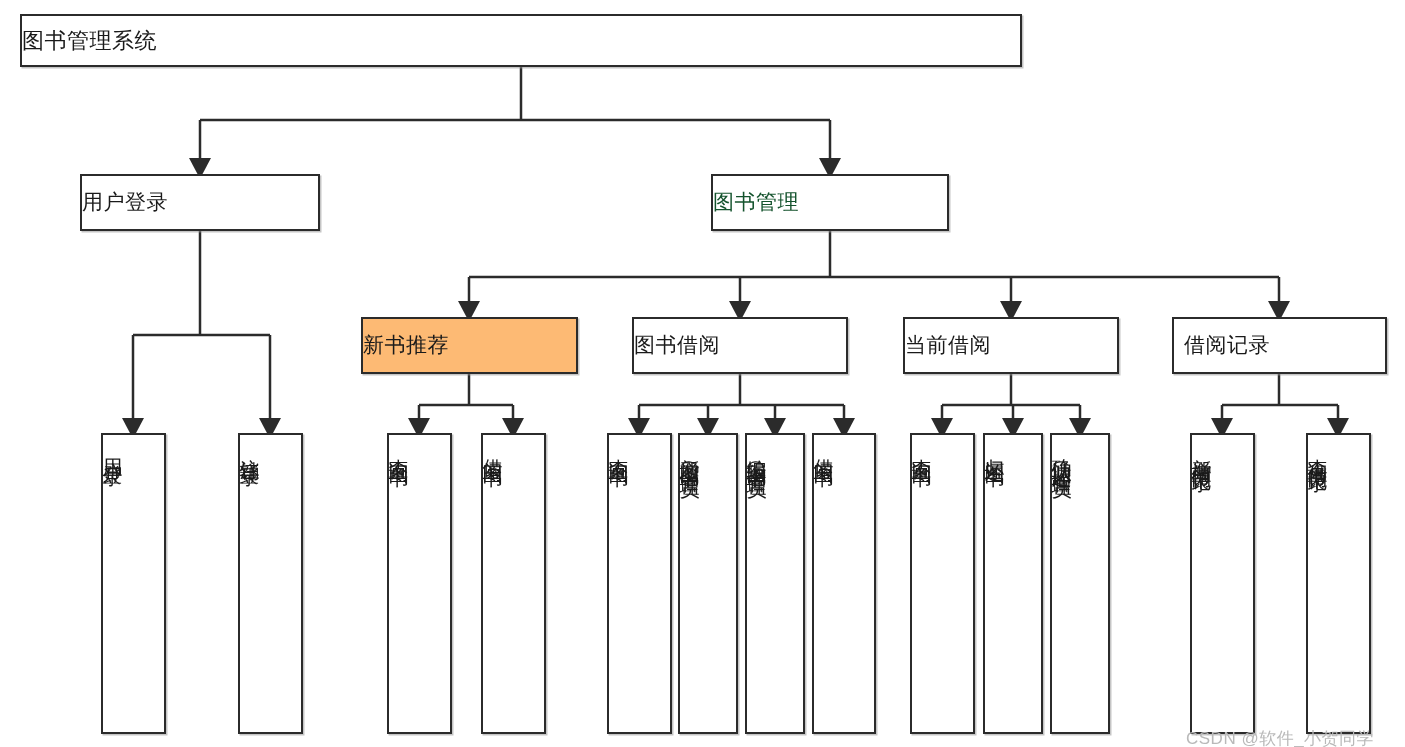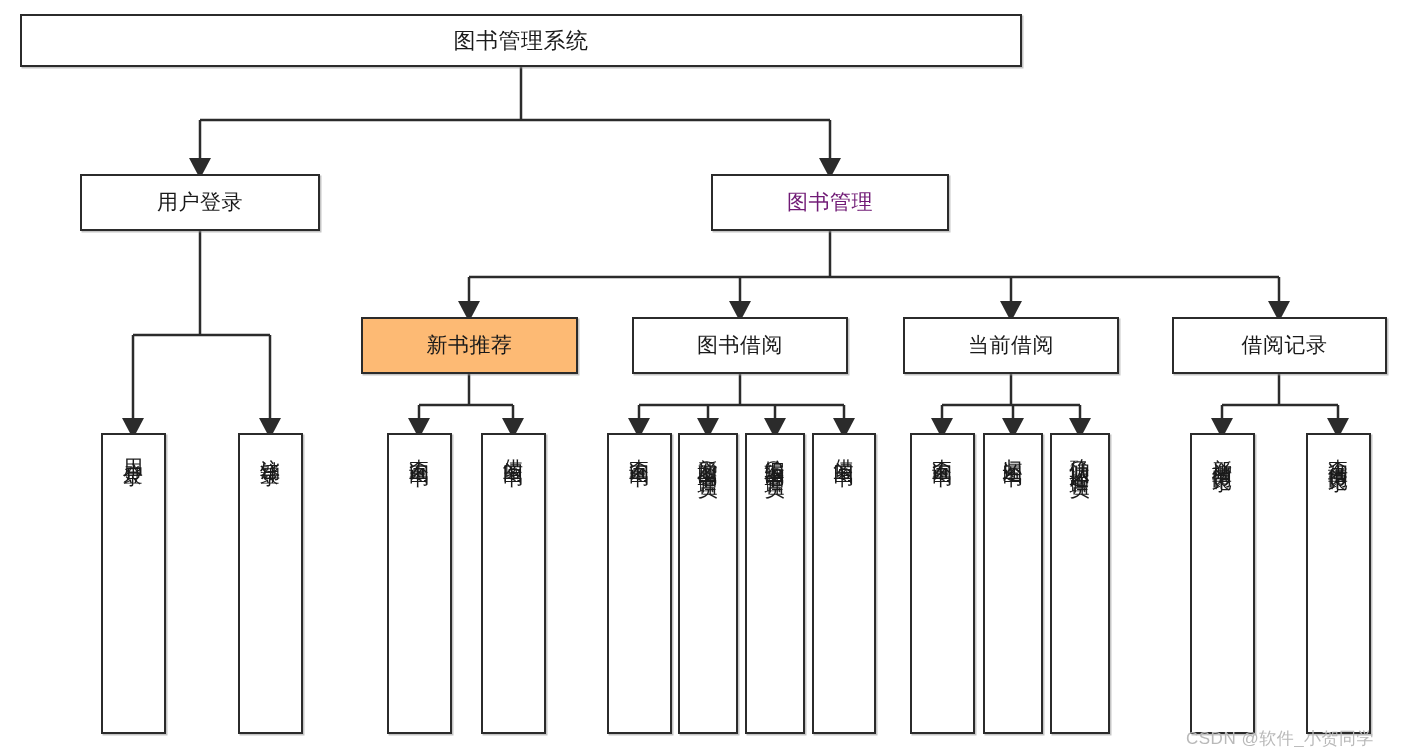--- a/index.html
+++ b/index.html
@@ -27,21 +27,20 @@
     pointer-events: none;
   }
   .node {
     position: absolute;
     box-sizing: border-box;
     border: 2.5px solid #2b2b2b;
     background: #ffffff;
     color: #1a1a1a;
     display: flex;
     align-items: center;
-    justify-content: center;
     text-align: center;
     box-shadow: 1.5px 1.5px 0 rgba(150,150,150,0.55);
   }
   .node .label {
     display: block;
     line-height: 1.18;
     letter-spacing: 0.5px;
   }
   
   .node.horiz .label {
@@ -129,21 +128,21 @@
     </g>
   </svg>
 
   <div class="node horiz root" style="left: 20px; top: 14px; width: 1002px; height: 53px; border-color: rgb(43, 43, 43); background: rgb(255, 255, 255); color: rgb(26, 26, 26);">
     <span class="label">图书管理系统</span>
   </div>
 
   <div class="node horiz" style="left: 80px; top: 174px; width: 240px; height: 57px; border-color: rgb(43, 43, 43); background: rgb(255, 255, 255); color: rgb(26, 26, 26);">
     <span class="label">用户登录</span>
   </div>
-  <div class="node horiz" style="left: 711px; top: 174px; width: 238px; height: 57px; border-color: rgb(43, 43, 43); background: rgb(255, 255, 255); color: #701a75;">
+  <div class="node horiz" style="left: 711px; top: 174px; width: 238px; height: 57px; border-color: rgb(43, 43, 43); background: rgb(255, 255, 255); color: #14532d;">
     <span class="label">图书管理</span>
   </div>
 
   <div class="node horiz" style="left: 361px; top: 317px; width: 217px; height: 57px; border-color: rgb(43, 43, 43); background: #fdba74; color: rgb(26, 26, 26);">
     <span class="label">新书推荐</span>
   </div>
   <div class="node horiz" style="left: 632px; top: 317px; width: 216px; height: 57px; border-color: rgb(43, 43, 43); background: rgb(255, 255, 255); color: rgb(26, 26, 26);">
     <span class="label">图书借阅</span>
   </div>
   <div class="node horiz" style="left: 903px; top: 317px; width: 216px; height: 57px; border-color: rgb(43, 43, 43); background: rgb(255, 255, 255); color: rgb(26, 26, 26);">

